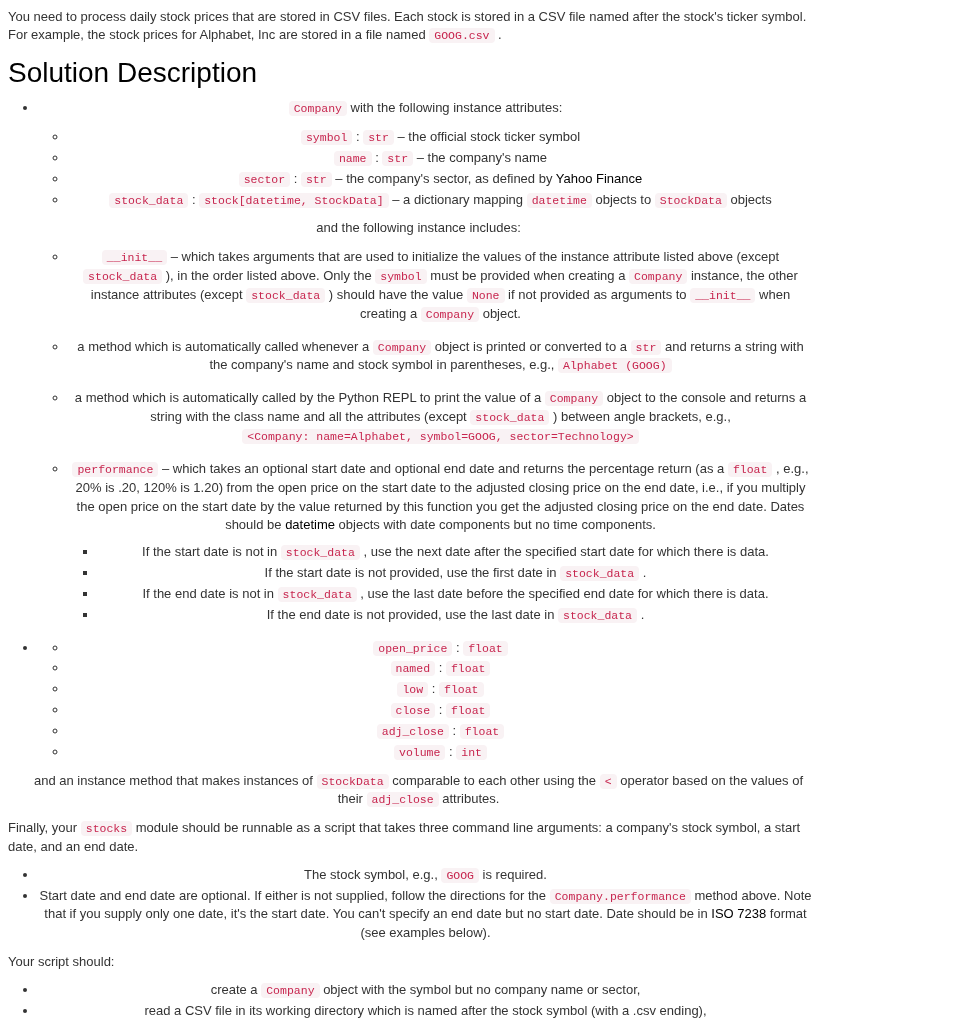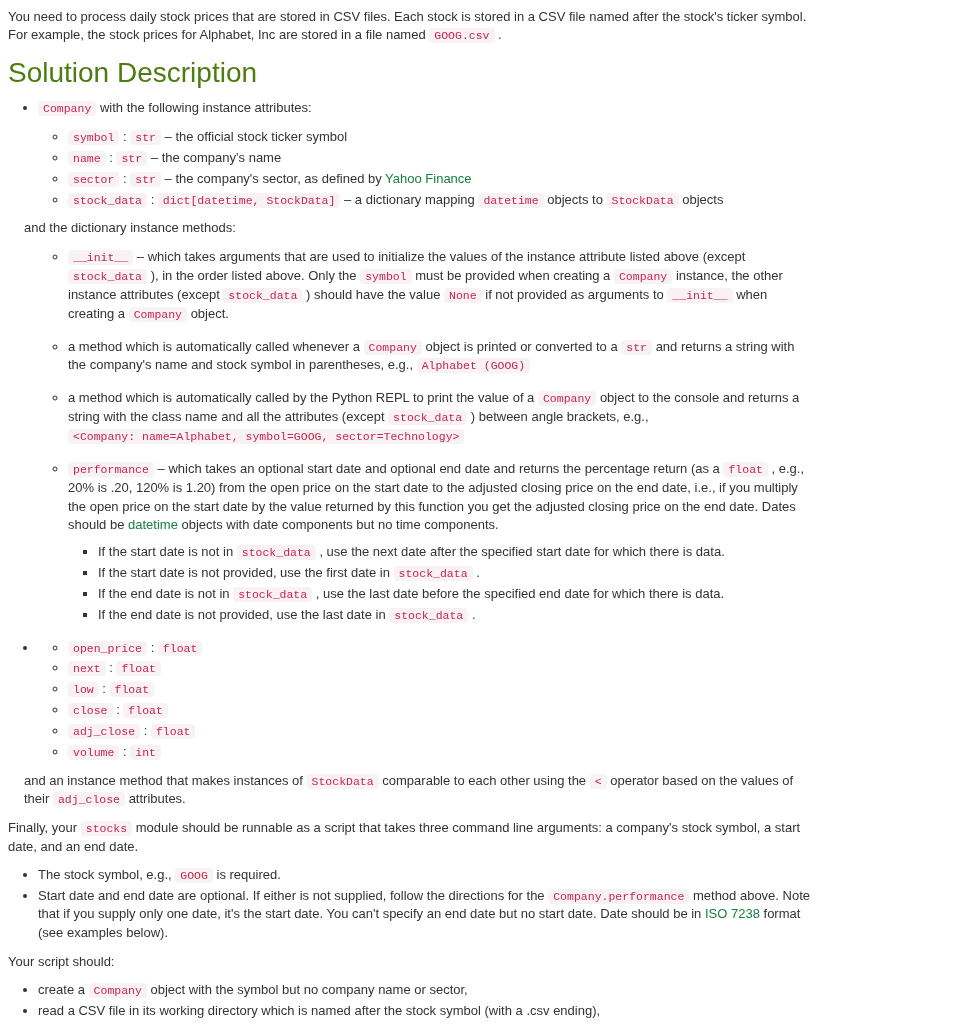--- a/index.html
+++ b/index.html
@@ -3,76 +3,76 @@
 <meta charset="utf-8">
 <style>
   html,body{margin:0;padding:0;background:#fff;}
   body{
     font-family:"Liberation Sans","DejaVu Sans",sans-serif;
     font-size:13px;line-height:1.4;color:#333;
   }
   .page{width:838px;height:1024px;box-sizing:border-box;
     padding:8px 25px 8px 8px;overflow:hidden;background:#fff;}
   p{margin:0 0 10px 0;}
-  h1{font-size:28px;font-weight:400;color:#4d7c0f;margin:14px 0 10px 0;line-height:1.1;}
+  h1{font-size:28px;font-weight:400;color:#000000;margin:14px 0 10px 0;line-height:1.1;}
   ul{margin:0 0 10px 0;padding-left:30px;list-style:disc;}
-  ul.tight > li{margin:0 0 2px 0;}
+  ul.tight > li{margin:0 0 2px 0;text-align:center;}
   ul.loose > li{margin:0 0 14px 0;}
   ul.lvl2{list-style:circle;margin:10px 0 10px 0;}
   ul.lvl3{list-style:square;margin:8px 0 2px 0;}
   li{line-height:1.45;}
   .cont{margin:0 0 10px -14px;}
   code.inline{
     font-family:"Liberation Mono","DejaVu Sans Mono",monospace;
     font-size:11.5px;
     color:#c7254e;background:#f9f2f4;
     padding:1px 5px;border-radius:4px;white-space:nowrap;
   }
-  a{color:#15803d;text-decoration:none;cursor:pointer;}
+  a{color:#000000;text-decoration:none;cursor:pointer;}
   .mb4{margin-bottom:4px;}
 </style>
 </head>
 <body>
 
 <div class="page">
 
   <p>You need to process daily stock prices that are stored in CSV files. Each stock is stored in a CSV file named after the stock's ticker symbol. For example, the stock prices for Alphabet, Inc are stored in a file named <code class="inline">GOOG.csv</code> .</p>
 
   <h1>Solution Description</h1>
 
 
   <ul class="tight">
     <li class="mb4">
       <span><code class="inline">Company</code> with the following instance attributes:</span>
       <ul class="lvl2 tight">
         <li><code class="inline">symbol</code> : <code class="inline">str</code> – the official stock ticker symbol</li>
         <li><code class="inline">name</code> : <code class="inline">str</code> – the company's name</li>
         <li><code class="inline">sector</code> : <code class="inline">str</code> – the company's sector, as defined by <a href="#">Yahoo Finance</a></li>
-        <li><code class="inline">stock_data</code> : <code class="inline">dict[datetime, StockData]</code> – a dictionary mapping <code class="inline">datetime</code> objects to <code class="inline">StockData</code> objects</li>
+        <li><code class="inline">stock_data</code> : <code class="inline">stock[datetime, StockData]</code> – a dictionary mapping <code class="inline">datetime</code> objects to <code class="inline">StockData</code> objects</li>
       </ul>
-      <div class="cont">and the dictionary instance methods:</div>
+      <div class="cont">and the following instance includes:</div>
       <ul class="lvl2 loose">
         <li><code class="inline">__init__</code> – which takes arguments that are used to initialize the values of the instance attribute listed above (except <code class="inline">stock_data</code> ), in the order listed above. Only the <code class="inline">symbol</code> must be provided when creating a <code class="inline">Company</code> instance, the other instance attributes (except <code class="inline">stock_data</code> ) should have the value <code class="inline">None</code> if not provided as arguments to <code class="inline">__init__</code> when creating a <code class="inline">Company</code> object.</li>
         <li>a method which is automatically called whenever a <code class="inline">Company</code> object is printed or converted to a <code class="inline">str</code> and returns a string with the company's name and stock symbol in parentheses, e.g., <code class="inline">Alphabet (GOOG)</code></li>
         <li>a method which is automatically called by the Python REPL to print the value of a <code class="inline">Company</code> object to the console and returns a string with the class name and all the attributes (except <code class="inline">stock_data</code> ) between angle brackets, e.g., <code class="inline">&lt;Company: name=Alphabet, symbol=GOOG, sector=Technology&gt;</code></li>
         <li>
           <span><code class="inline">performance</code> – which takes an optional start date and optional end date and returns the percentage return (as a <code class="inline">float</code> , e.g., 20% is .20, 120% is 1.20) from the open price on the start date to the adjusted closing price on the end date, i.e., if you multiply the open price on the start date by the value returned by this function you get the adjusted closing price on the end date. Dates should be <a href="#">datetime</a> objects with date components but no time components.</span>
           <ul class="lvl3 tight">
             <li>If the start date is not in <code class="inline">stock_data</code> , use the next date after the specified start date for which there is data.</li>
             <li>If the start date is not provided, use the first date in <code class="inline">stock_data</code> .</li>
             <li>If the end date is not in <code class="inline">stock_data</code> , use the last date before the specified end date for which there is data.</li>
             <li>If the end date is not provided, use the last date in <code class="inline">stock_data</code> .</li>
           </ul>
         </li>
       </ul>
     </li>
     <li>
       <ul class="lvl2 tight">
         <li><code class="inline">open_price</code> : <code class="inline">float</code></li>
-        <li><code class="inline">next</code> : <code class="inline">float</code></li>
+        <li><code class="inline">named</code> : <code class="inline">float</code></li>
         <li><code class="inline">low</code> : <code class="inline">float</code></li>
         <li><code class="inline">close</code> : <code class="inline">float</code></li>
         <li><code class="inline">adj_close</code> : <code class="inline">float</code></li>
         <li><code class="inline">volume</code> : <code class="inline">int</code></li>
       </ul>
       <div class="cont">and an instance method that makes instances of <code class="inline">StockData</code> comparable to each other using the <code class="inline">&lt;</code> operator based on the values of their <code class="inline">adj_close</code> attributes.</div>
     </li>
   </ul>
 
   <p>Finally, your <code class="inline">stocks</code> module should be runnable as a script that takes three command line arguments: a company's stock symbol, a start date, and an end date.</p>

